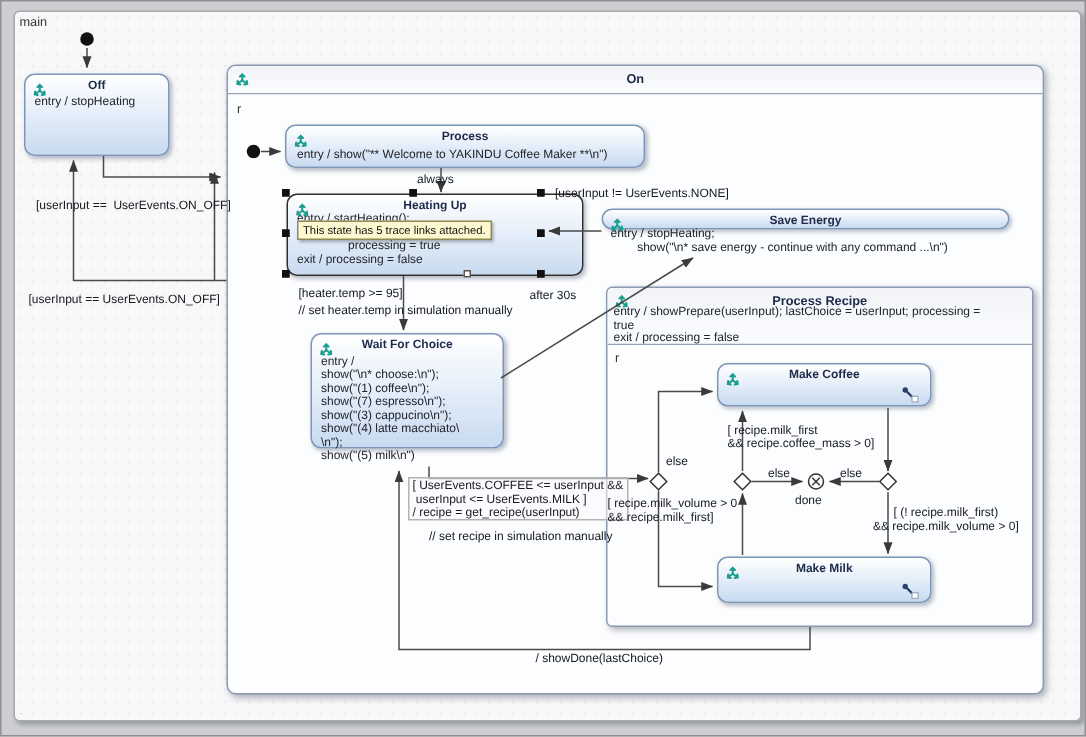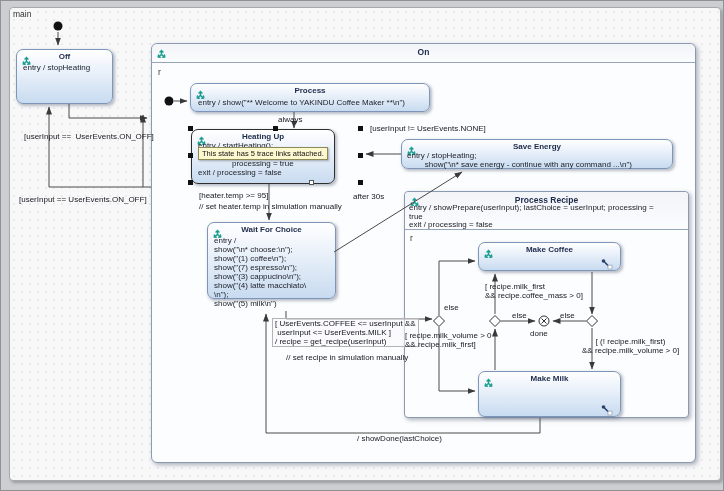--- a/index.html
+++ b/index.html
@@ -69,21 +69,21 @@
           <g stroke="#1a9e8f" stroke-width="1.4" fill="none" stroke-linecap="round">
             <path d="M5.5,5.5 L5.5,1.6 M5.5,1.6 L4,3 M5.5,1.6 L7,3"></path>
             <path d="M5.5,5.5 L2.2,8 M2.2,8 L2.5,6 M2.2,8 L4.2,8.3"></path>
             <path d="M5.5,5.5 L8.8,8 M8.8,8 L8.5,6 M8.8,8 L6.8,8.3"></path>
           </g>
         </svg></span>
     <span class="state-title">Process</span>
     <span class="state-body" style="left:7px;top:14px;">entry / show("** Welcome to YAKINDU Coffee Maker **\n")</span>
   </div>
 
-  <div class="state" id="state-heating-up" style="left:190px;top:128px;width:144px;height:55px;">
+  <div class="state" id="state-heating-up" style="left:190px;top:128px;width:198px;height:55px;">
     <span class="yicon"><svg width="11" height="11" viewBox="0 0 11 11" xmlns="http://www.w3.org/2000/svg">
           <g stroke="#1a9e8f" stroke-width="1.4" fill="none" stroke-linecap="round">
             <path d="M5.5,5.5 L5.5,1.6 M5.5,1.6 L4,3 M5.5,1.6 L7,3"></path>
             <path d="M5.5,5.5 L2.2,8 M2.2,8 L2.5,6 M2.2,8 L4.2,8.3"></path>
             <path d="M5.5,5.5 L8.8,8 M8.8,8 L8.5,6 M8.8,8 L6.8,8.3"></path>
           </g>
         </svg></span>
     <span class="state-title">Heating Up</span>
     <span class="state-body" style="left:6px;top:11px;">entry / startHeating();</span>
     <span class="state-body" style="left:40px;top:29px;">processing = true</span>
@@ -92,21 +92,21 @@
 
   <div class="handle" style="left:187px;top:125px;"></div>
   <div class="handle" style="left:272px;top:125px;"></div>
   <div class="handle" style="left:357px;top:125px;"></div>
   <div class="handle" style="left:187px;top:152px;"></div>
   <div class="handle" style="left:357px;top:152px;"></div>
   <div class="handle" style="left:187px;top:179px;"></div>
   <div class="handle" style="left:357px;top:179px;"></div>
   <div class="handle white" style="left:308px;top:179px;"></div>
 
-  <div class="state" style="left:400px;top:138px;width:272px;height:30px;">
+  <div class="state" style="left:400px;top:138px;width:272px;height:14px;">
     <span class="yicon"><svg width="11" height="11" viewBox="0 0 11 11" xmlns="http://www.w3.org/2000/svg">
           <g stroke="#1a9e8f" stroke-width="1.4" fill="none" stroke-linecap="round">
             <path d="M5.5,5.5 L5.5,1.6 M5.5,1.6 L4,3 M5.5,1.6 L7,3"></path>
             <path d="M5.5,5.5 L2.2,8 M2.2,8 L2.5,6 M2.2,8 L4.2,8.3"></path>
             <path d="M5.5,5.5 L8.8,8 M8.8,8 L8.5,6 M8.8,8 L6.8,8.3"></path>
           </g>
         </svg></span>
     <span class="state-title">Save Energy</span>
     <span class="state-body" style="left:5px;top:12px;line-height:8.5px;">entry / stopHeating;
         show("\n* save energy - continue with any command ...\n")</span>
@@ -157,21 +157,21 @@
           </g>
         </svg></span>
     <span class="state-title">Make Coffee</span>
     <span class="subicon" style="right:6px;bottom:2px;"><svg width="14" height="12" viewBox="0 0 14 12" xmlns="http://www.w3.org/2000/svg">
           <circle cx="3.5" cy="3" r="1.8" fill="#27406e"></circle>
           <line x1="4.5" y1="4" x2="8.5" y2="8" stroke="#27406e" stroke-width="1.6"></line>
           <rect x="8" y="7.2" width="4" height="3.8" fill="#fff" stroke="#9aa7bb" stroke-width="0.8"></rect>
         </svg></span>
   </div>
 
-  <div class="state" style="left:477px;top:370px;width:143px;height:46px;">
+  <div class="state" style="left:477px;top:370px;width:143px;height:31px;">
     <span class="yicon"><svg width="11" height="11" viewBox="0 0 11 11" xmlns="http://www.w3.org/2000/svg">
           <g stroke="#1a9e8f" stroke-width="1.4" fill="none" stroke-linecap="round">
             <path d="M5.5,5.5 L5.5,1.6 M5.5,1.6 L4,3 M5.5,1.6 L7,3"></path>
             <path d="M5.5,5.5 L2.2,8 M2.2,8 L2.5,6 M2.2,8 L4.2,8.3"></path>
             <path d="M5.5,5.5 L8.8,8 M8.8,8 L8.5,6 M8.8,8 L6.8,8.3"></path>
           </g>
         </svg></span>
     <span class="state-title">Make Milk</span>
     <span class="subicon" style="right:6px;bottom:2px;"><svg width="14" height="12" viewBox="0 0 14 12" xmlns="http://www.w3.org/2000/svg">
           <circle cx="3.5" cy="3" r="1.8" fill="#27406e"></circle>

